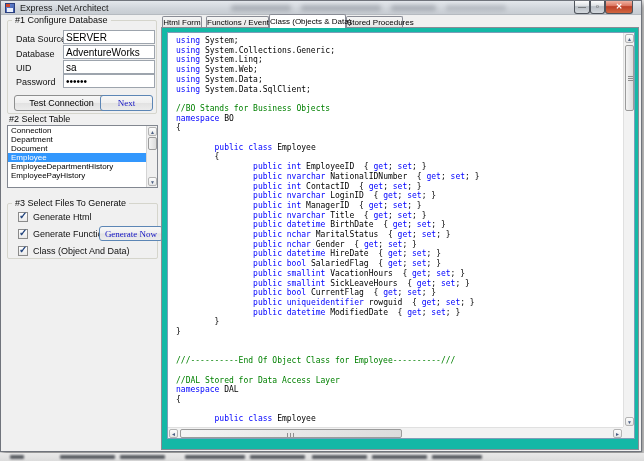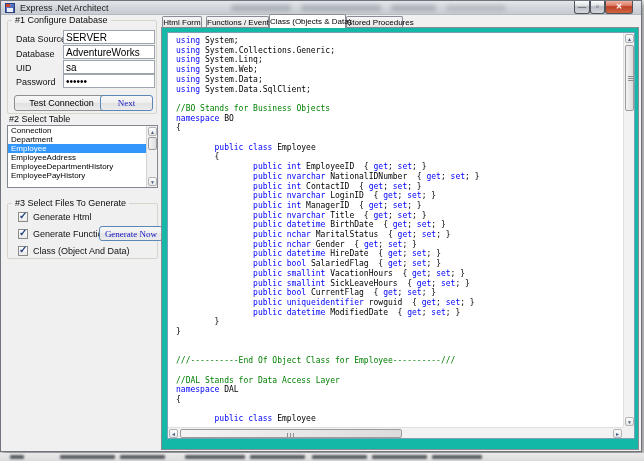--- a/index.html
+++ b/index.html
@@ -132,22 +132,22 @@
         </div>
       <button class="wbtn" style="left:6px;top:74px;width:95px">Test Connection</button>
       <button class="wbtn accent" style="left:92px;top:74px;width:53px">Next</button>
     </div>
 
     <div class="section-label" style="left:8px;top:113px">#2 Select Table</div>
     <div class="listbox">
       <div id="table-items">
           <div class="list-item">Connection</div>
           <div class="list-item">Department</div>
+          <div class="list-item">Document</div>
           <div class="list-item selected">Employee</div>
-          <div class="list-item">EmployeeAddress</div>
           <div class="list-item">EmployeeDepartmentHistory</div>
           <div class="list-item">EmployeePayHistory</div>
         </div>
       <div class="lb-scroll">
         <div class="sb-arrow" style="top:1px">▲</div>
         <div class="sb-thumb" style="top:11px;height:13px"></div>
         <div class="sb-arrow" style="bottom:1px">▼</div>
       </div>
     </div>
 
@@ -213,21 +213,21 @@
                 <span class="kw">public</span> <span class="kw">smallint</span> SickLeaveHours  { <span class="kw">get</span>; <span class="kw">set</span>; }
                 <span class="kw">public</span> <span class="kw">bool</span> CurrentFlag  { <span class="kw">get</span>; <span class="kw">set</span>; }
                 <span class="kw">public</span> <span class="kw">uniqueidentifier</span> rowguid  { <span class="kw">get</span>; <span class="kw">set</span>; }
                 <span class="kw">public</span> <span class="kw">datetime</span> ModifiedDate  { <span class="kw">get</span>; <span class="kw">set</span>; }
         }
 }
 
 
 <span class="cm">///----------End Of Object Class for Employee----------///</span>
 
-<span class="cm">//DAL Stands for Data Access Layer</span>
+<span class="cm">//DAL Stored for Data Access Layer</span>
 <span class="kw">namespace</span> DAL
 {
 
         <span class="kw">public</span> <span class="kw">class</span> Employee</pre>
           </div>
 
         <div class="vscroll">
           <div class="sb-arrow" style="top:1px">▲</div>
           <div class="sb-thumb" style="top:12px;height:66px">
             <div class="grip" style="top:30px"></div>

